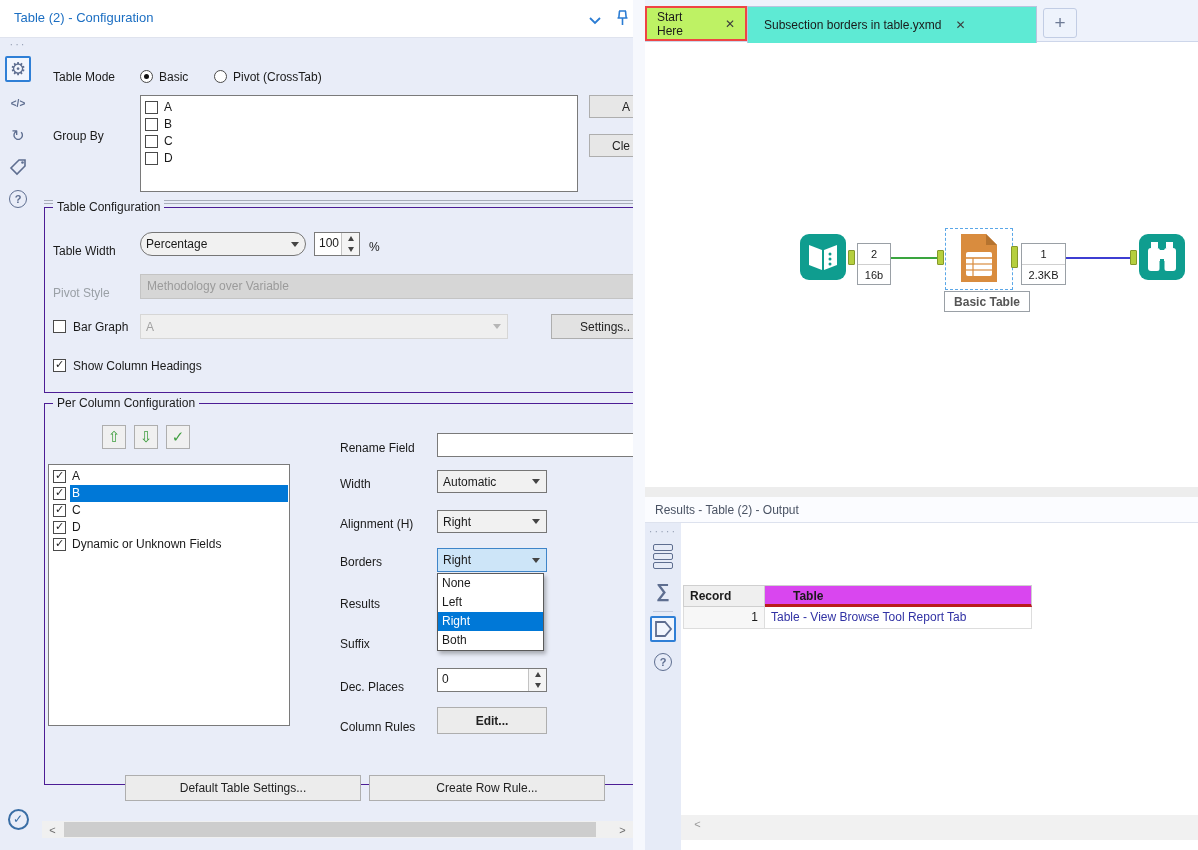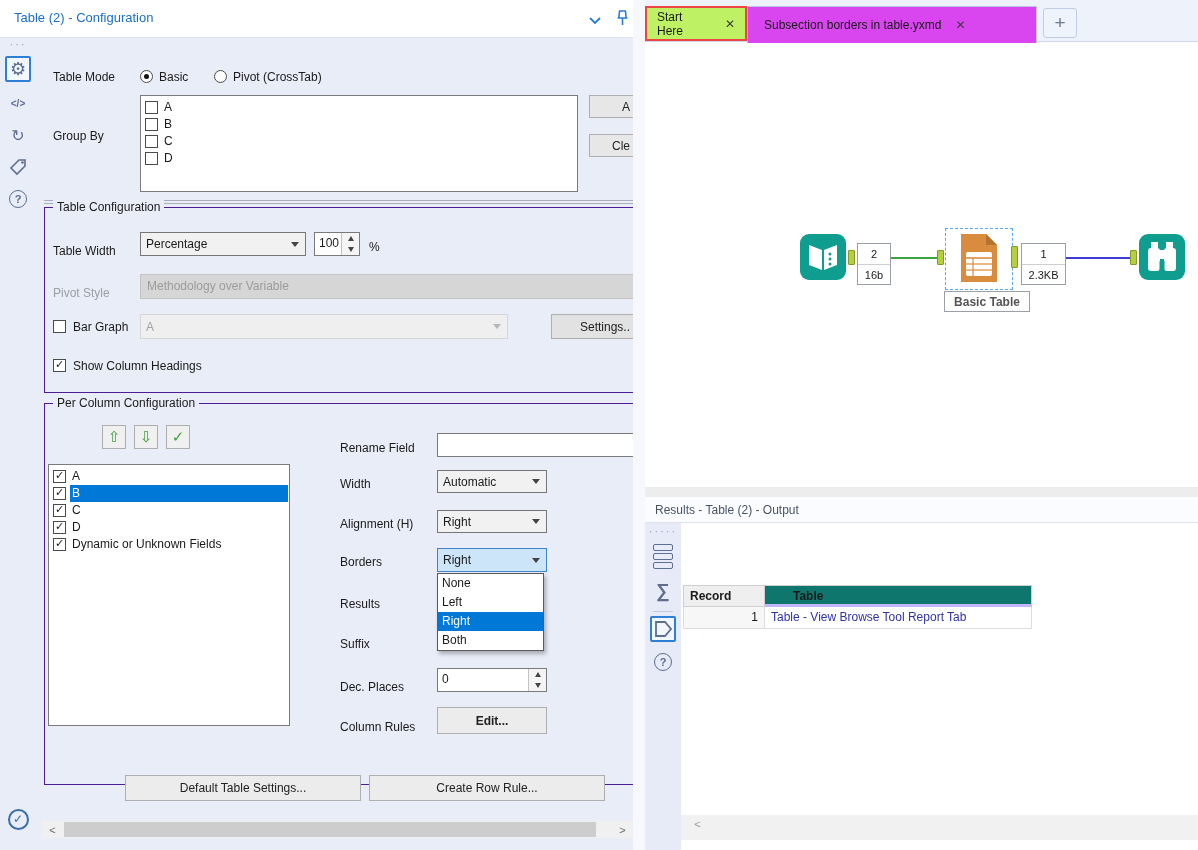--- a/index.html
+++ b/index.html
@@ -70,21 +70,21 @@
 
   
   #splitter{position:absolute;left:633px;top:0;width:12px;height:850px;background:#f6f8fd;border-right:1px solid #e2e6f0;}
 
   
   #rightpane{position:absolute;left:645px;top:0;width:553px;height:850px;}
   .tabstrip{position:absolute;left:0;top:0;right:0;height:42px;background:#eef2fb;border-bottom:1px solid #cdd6ea;box-sizing:border-box;}
   .tab{position:absolute;top:6px;height:35px;display:flex;align-items:center;padding:0 10px;box-sizing:border-box;cursor:pointer;}
   .tab .xico{margin-left:14px;color:#3c3c3c;font-size:12px;cursor:pointer;}
   .tab.inactive{background:#bef264;border:2px solid #ef4444;}
-  .tab.active{background:#d946ef;border:1px solid #b9c4de;border-bottom:none;height:37px;z-index:2;padding-left:16px;}
+  .tab.active{background:#5eead4;border:1px solid #b9c4de;border-bottom:none;height:37px;z-index:2;padding-left:16px;}
   .plus-tab{position:absolute;left:398px;top:8px;width:34px;height:30px;background:#eef3fc;border:1px solid #c2cde4;border-radius:3px;box-sizing:border-box;display:flex;align-items:center;justify-content:center;color:#6e7b96;font-size:19px;cursor:pointer;}
 
   .canvas{position:absolute;left:0;top:42px;right:0;height:445px;background:#fff;}
   .anchor{position:absolute;width:7px;background:#b5cf3e;border:1px solid #85992b;border-radius:1px;box-sizing:border-box;}
   .connlabel{position:absolute;background:#fff;border:1px solid #9aa0a6;box-sizing:border-box;text-align:center;font-size:11px;}
   .connlabel .ctop{height:20px;line-height:20px;border-bottom:1px solid #cfcfcf;}
   .connlabel .cbot{height:20px;line-height:20px;}
   .connline{position:absolute;height:2px;}
   .selbox{position:absolute;border:1px dashed #5aa7e8;}
   .toollabel{position:absolute;background:#fff;border:1px solid #9aa0a6;box-sizing:border-box;display:flex;align-items:center;justify-content:center;color:#555;font-weight:bold;}
@@ -102,21 +102,21 @@
   .caret{width:0;height:0;border-left:4px solid transparent;border-right:4px solid transparent;border-top:5px solid #555;}
   .udarrow{color:#9aa2ae;font-size:16px;cursor:pointer;}
   .rt{position:absolute;left:2px;top:62px;}
   .rt-row{display:flex;}
   .rt-c{box-sizing:border-box;height:22px;line-height:21px;padding:0 6px;border:1px solid #ddd;border-left:none;}
   .rt-c:first-child{border-left:1px solid #ddd;}
   .rt-h .rt-c{font-weight:bold;border-color:#cfcfcf;}
   .col-record{width:82px;}
   .col-table{width:267px;}
   .rt-h .col-record{background:#efefef;}
-  .rt-h .col-table{background:#0f766e;border-bottom:3px solid #c4b5fd;padding-left:28px;}
+  .rt-h .col-table{background:#d946ef;border-bottom:3px solid #b91c1c;padding-left:28px;}
   .rt-r .col-record{background:#f7f7f7;text-align:right;border-top:none;}
   .rt-r .col-table{border-top:none;color:#3132a4;cursor:pointer;}
   .res-bottombar{position:absolute;left:0;right:0;top:292px;height:25px;background:#f1f1f1;}
   .res-bottombar .hs-arrow{left:8px;color:#9a9a9a;}
 </style>
 </head>
 <body>
 
 <div id="config">
   <div class="cfg-header">
@@ -191,21 +191,21 @@
     <div class="btn cut" style="left:553px;top:97px;width:44px;height:23px;">
         <span>Cle</span>
       </div>
 
     <div class="sep-etch" style="left:8px;width:589px;top:163px;"></div>
 
     <div class="fset" style="left:8px;top:170px;width:600px;height:186px;">
       <span class="legend">Table Configuration</span>
     </div>
     <span class="lbl" style="left:17px;top:207px;">Table Width</span>
-    <div class="combo" style="left:104px;top:195px;width:166px;height:24px;">
+    <div class="combo" style="left:104px;top:195px;width:166px;height:24px;border-radius:12px;">
       <span>Percentage</span>
         <span class="chev"></span>
     </div>
     <div class="spin" style="left:278px;top:195px;width:46px;height:24px;">
       <span class="val">100</span>
       <span class="sbtns">
           <div>
             <span class="tri-up"></span>
           </div>
           <div>

